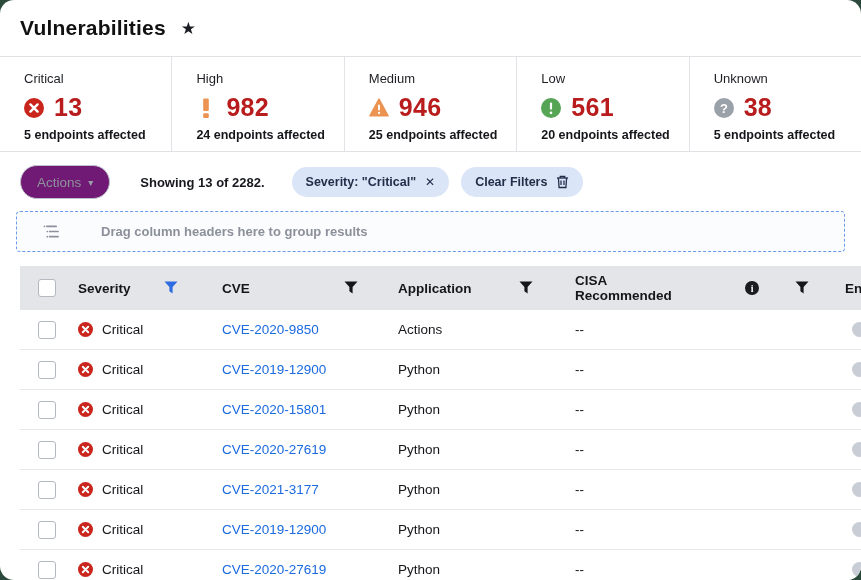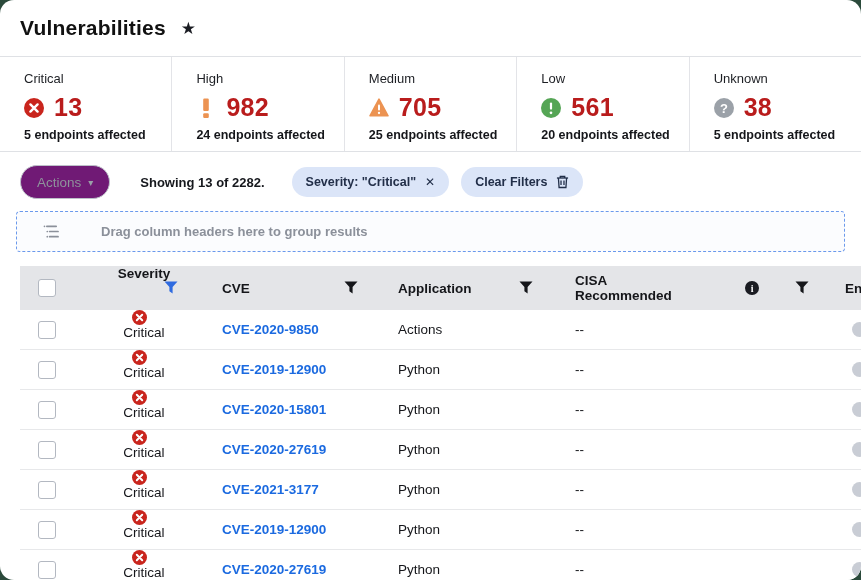--- a/index.html
+++ b/index.html
@@ -81,35 +81,35 @@
     gap:17px;
   }
   .group-zone-text { margin-left:24px; font-size:13px; font-weight:700; color:#8b909a; }
   
   .table-wrap { margin-left:20px; width:841px; overflow:hidden; }
   .trow { display:flex; align-items:center; width:1005px; }
   .thead { background:#e4e5e8; height:44px; }
   .tbody-row { height:40px; border-bottom:1px solid #e7e8ea; background:#fff; }
   .cell { display:flex; align-items:center; height:100%; }
   .col-check { width:50px; padding-left:18px; }
-  .col-sev   { width:140px; padding-left:8px;flex-direction:column; }
+  .col-sev   { width:140px; padding-left:8px; }
   .col-cve   { width:180px; padding-left:12px; }
   .col-app   { width:175px; padding-left:8px; }
   .col-cisa  { width:276px; padding-left:10px;gap:36px; }
   .col-ep    { width:164px; padding-left:4px; }
   .th-label { font-size:13.5px; font-weight:700; color:#15161a; }
   .funnel { margin-left:auto; margin-right:32px; display:inline-flex; cursor:pointer; }
   .checkbox {
     width:18px; height:18px;
     border:1.5px solid #b3b8c1; border-radius:3px;
     background:#fff; cursor:pointer;
   }
   .sev-badge { display:inline-flex; width:15px; height:15px; margin-right:9px; }
   .cell-text { font-size:13.5px; color:#15161a; }
-  .cve-link { font-size:13.5px; color:#1b6ae0; text-decoration:none; cursor:pointer;font-weight:bold; }
+  .cve-link { font-size:13.5px; color:#1b6ae0; text-decoration:none; cursor:pointer; }
   .info-dot {
     width:14px; height:14px; margin-left:5px;
     background:#1a1c22; color:#fff; border-radius:50%;
     display:inline-flex; align-items:center; justify-content:center;
     font-size:10px; font-weight:700; font-family:"Liberation Serif",serif;
   }
   .ep-badge { width:15px; height:15px; border-radius:50%; background:#c9cdd5; margin-left:7px; }
 </style>
 </head>
 <body>
@@ -154,21 +154,21 @@
     <div class="stat-card">
       <div class="stat-label">Medium</div>
       <div class="stat-value-row">
         <span class="sicon">
           <svg viewBox="0 0 20 20" width="20" height="20">
               <path d="M10 1.2 L19 17.8 H1 Z" fill="#ec9352" stroke="#ec9352" stroke-width="1.6" stroke-linejoin="round"></path>
               <rect x="9" y="6.5" width="2" height="6" rx="1" fill="#fff"></rect>
               <circle cx="10" cy="15" r="1.15" fill="#fff"></circle>
             </svg>
         </span>
-        <span class="stat-value">705</span>
+        <span class="stat-value">946</span>
       </div>
       <div class="stat-sub">25 endpoints affected</div>
     </div>
 
     <div class="stat-card">
       <div class="stat-label">Low</div>
       <div class="stat-value-row">
         <span class="sicon">
           <svg viewBox="0 0 20 20" width="20" height="20">
               <circle cx="10" cy="10" r="10" fill="#55a555"></circle>

